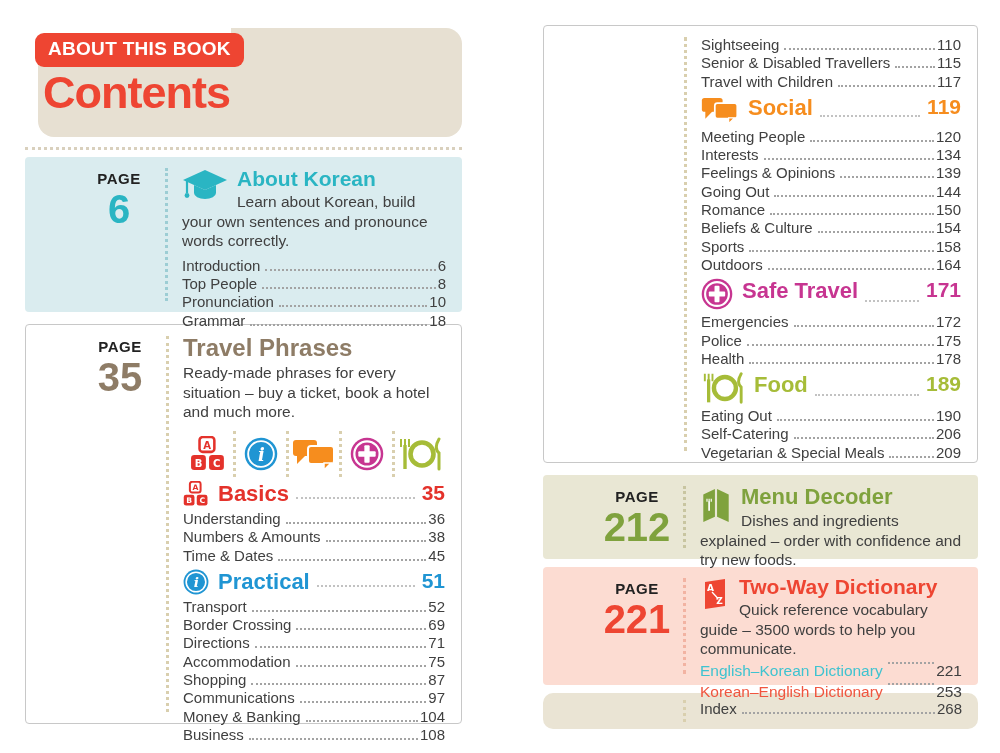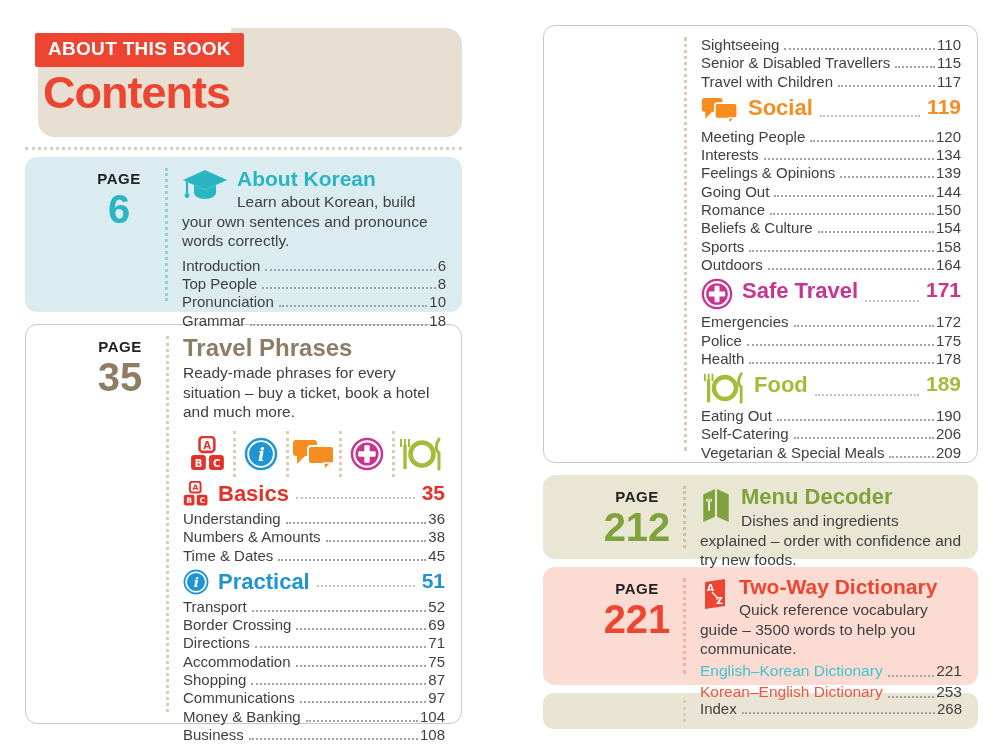--- a/index.html
+++ b/index.html
@@ -9,27 +9,27 @@
   }
   .col{position:absolute;top:25px;}
   .col-left{left:25px;width:437px;}
   .col-right{left:543px;width:435px;}
 
   
   header{position:relative;height:112px;}
   .tan-bg{position:absolute;left:13px;top:3px;right:0;bottom:0;background:#e7e0d2;border-radius:16px;}
   .notch{position:absolute;left:-6px;top:-6px;width:212px;height:44px;background:#fff;border-radius:0 0 14px 0;}
   .badge{position:absolute;left:10px;top:8px;background:#ee4532;color:#fff;font-weight:bold;
-         font-size:19px;padding:5px 13px 7px;border-radius:2px;letter-spacing:.3px;}
+         font-size:19px;padding:5px 13px 7px;border-radius:9px;letter-spacing:.3px;}
   h1.title{position:absolute;left:18px;top:42px;margin:0;color:#ee4532;font-size:45px;font-weight:bold;letter-spacing:-1px;text-align:right;}
 
   .dotsep{border-top:3px dotted #d9d0bd;height:0;margin:10px 0 7px;}
 
   
-  .box{display:flex;border-radius:12px;box-sizing:border-box;}
+  .box{display:flex;border-radius:4px;box-sizing:border-box;}
   .box.tealbg{background:#daecef;height:155px;}
   .box.whitebg{background:#fff;border:1.5px solid #c8c8c8;}
   .box.travel{height:400px;margin-top:12px;}
   .box.tall{height:438px;}
   .box.beigebg{background:#e9e7d4;height:84px;margin-top:12px;}
   .box.pinkbg{background:#fcdcd2;height:118px;margin-top:8px;}
   .box.indexbg{background:#eae4d4;height:36px;margin-top:8px;border-radius:10px;}
 
   .pagecol{flex:0 0 92px;text-align:center;padding-top:13px;padding-left:48px;}
   .plabel{font-size:15px;font-weight:bold;color:#222;letter-spacing:.5px;}
@@ -56,21 +56,21 @@
   .iconcell{flex:1;display:flex;justify-content:center;align-items:center;height:46px;}
   .iconcell + .iconcell{border-left:3px dotted #d9cfae;}
 
   .shead{display:flex;align-items:flex-start;margin:4px 0 3px;}
   .shead svg{margin-right:9px;flex:0 0 auto;}
   .stitle{font-size:22px;font-weight:bold;white-space:nowrap;}
   .slead{flex:1;border-bottom:2px dotted #c2c2c2;margin:0 7px 8px;align-self:flex-end;}
   .snum{font-size:21px;font-weight:bold;}
   .c-red{color:#e4322b}.c-blue{color:#2095d3}.c-orange{color:#f68d1e}.c-magenta{color:#c73591}.c-green{color:#a6bc38}
 
-  .dict-row{display:flex;align-items:flex-end;font-size:15.5px;margin-top:3px;}
+  .dict-row{display:flex;align-items:flex-start;font-size:15.5px;margin-top:3px;}
   .dict-row .lbl{font-weight:normal;}
   .dl-teal{color:#3fc3d0}.dl-red{color:#f0553f}
 
   .index-content{flex:1;padding:7px 16px 0 14px;}
 </style>
 </head>
 <body>
 
 <div class="col col-left">
 

